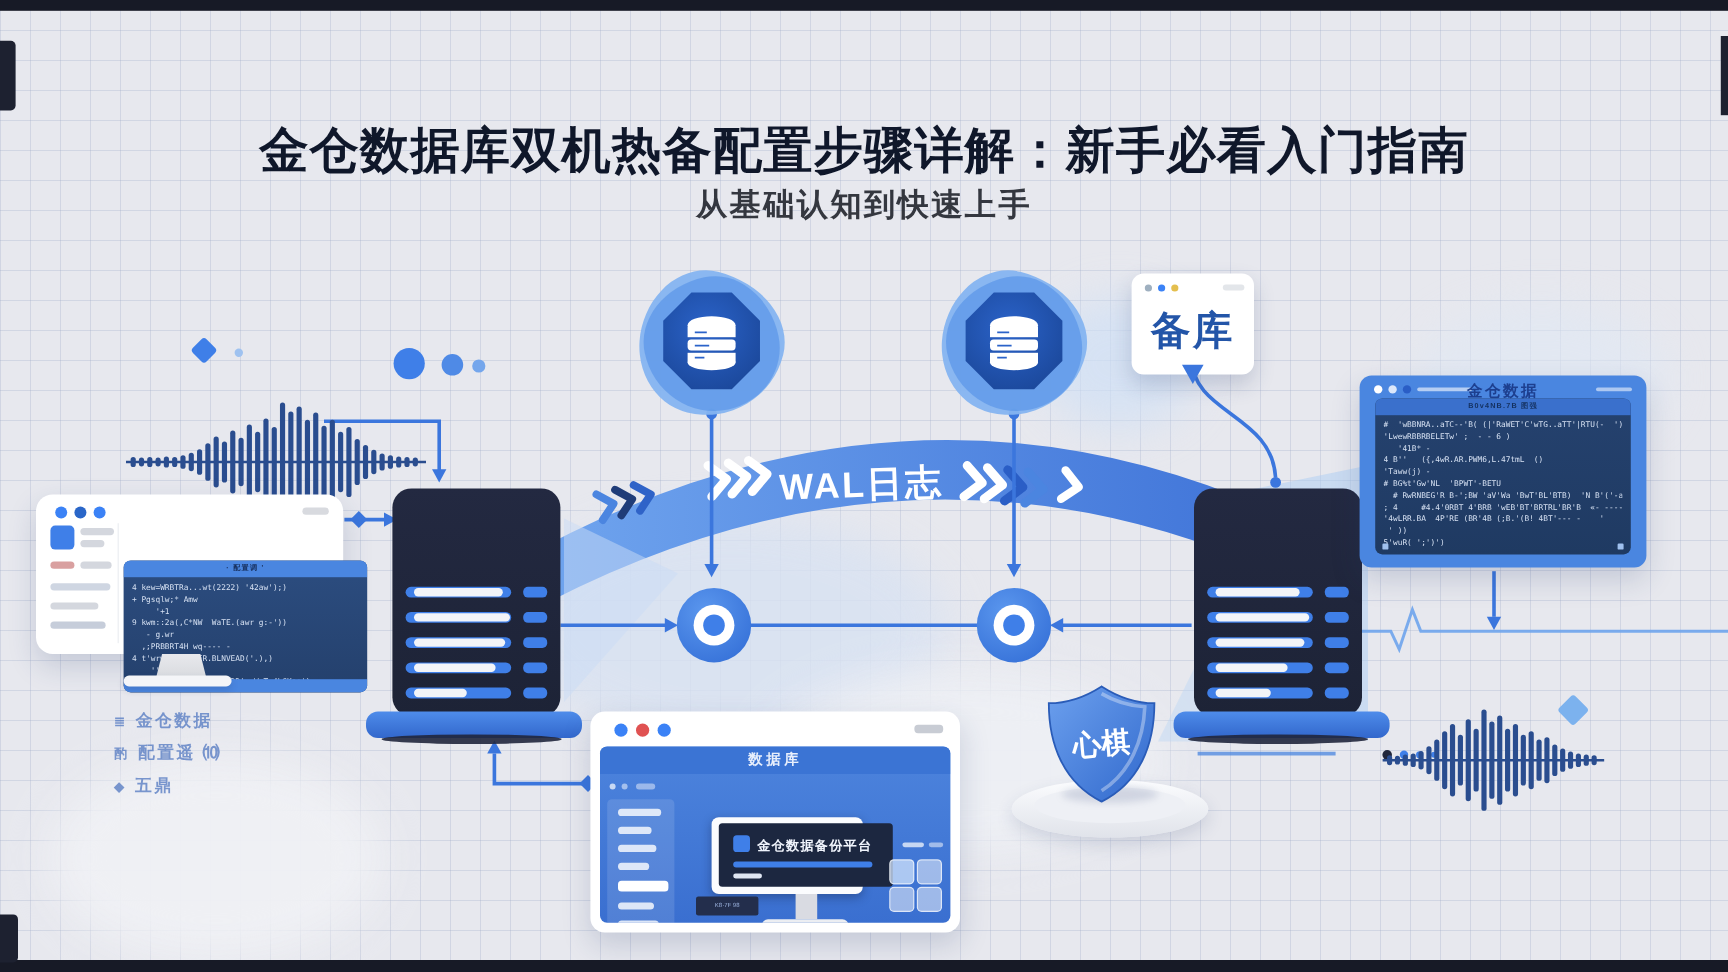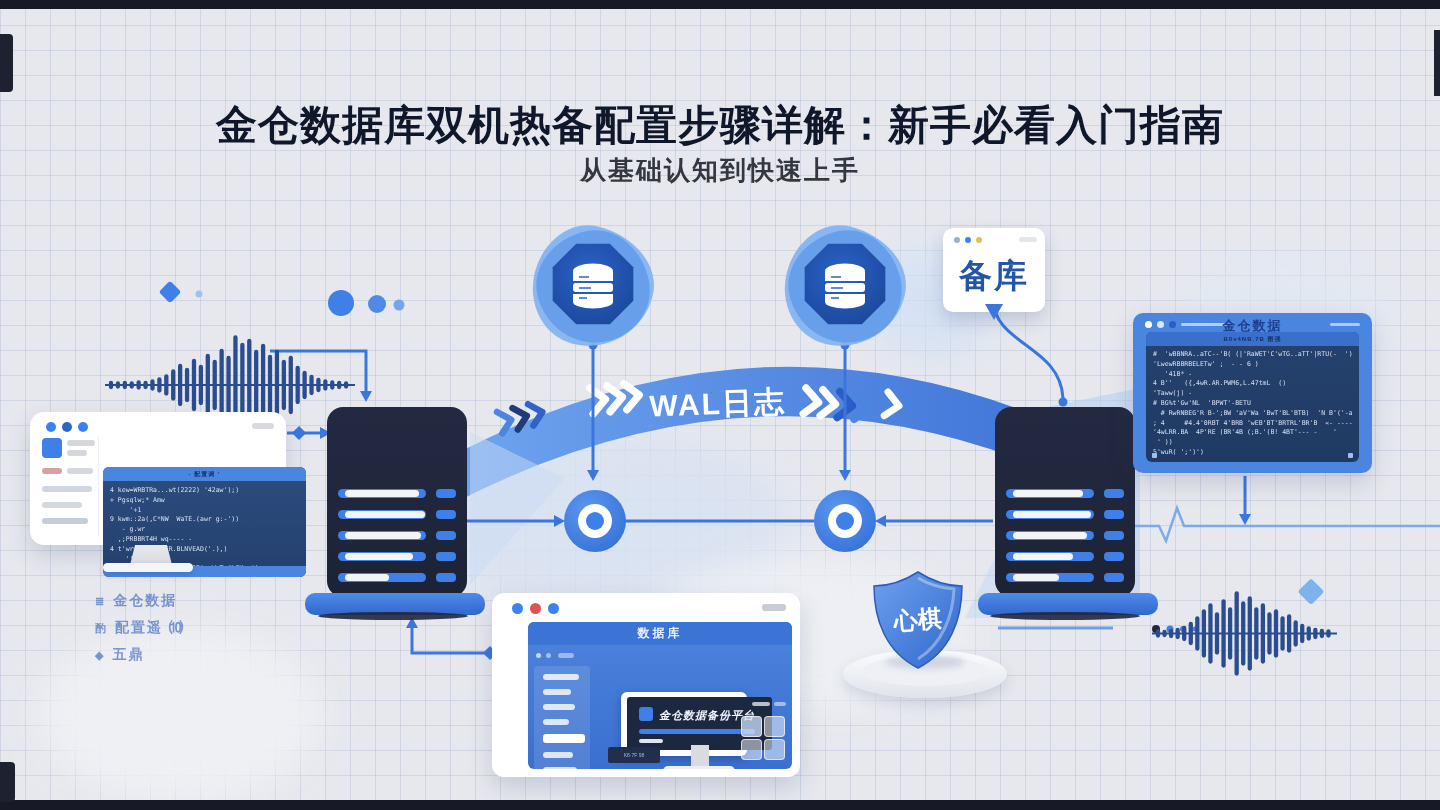--- a/index.html
+++ b/index.html
@@ -64,21 +64,21 @@
      font-size:33px;font-weight:900;color:#2355a8;letter-spacing:2px;}
   .standby .tri{position:absolute;left:42px;top:76px;width:0;height:0;
      border-left:9px solid transparent;border-right:9px solid transparent;border-top:16px solid #3b76dd;}
   
   .notes{position:absolute;left:95px;top:592px;z-index:5;color:#5b7fc4;}
   .note-row{display:flex;align-items:center;margin-bottom:9px;font-size:14px;
             letter-spacing:2px;opacity:.8;font-weight:600;}
   .note-bullet{font-size:11px;margin-right:7px;}
   
   .bw-blue{position:absolute;left:8px;top:29px;right:8px;bottom:8px;border-radius:6px;
-           background:linear-gradient(#4d84dd,#3a6fd0);overflow:hidden;margin-left:28px;}
+           background:linear-gradient(#4d84dd,#3a6fd0);overflow:hidden;}
   .bw-title{height:23px;background:#3b74d4;color:#e8effc;font-size:12px;font-weight:bold;
             text-align:center;line-height:23px;letter-spacing:3px;}
   .gridsq{position:absolute;width:19px;height:19px;border-radius:4px;
           background:rgba(255,255,255,.5);border:1px solid rgba(255,255,255,.65);}
   .edgebar{position:absolute;background:#171a26;z-index:9;}
   svg text{font-family:"Liberation Sans",sans-serif;}
 </style>
 </head>
 <body>
 
@@ -455,21 +455,21 @@
       <div class="abs" style="left:6px;top:44px;width:56px;height:122px;background:rgba(255,255,255,.12);border-radius:4px;padding:8px 0 0 9px;box-sizing:border-box;">
           <div class="sb-bar" style="width: 36px; background: rgba(255, 255, 255, 0.8);"></div>
           <div class="sb-bar" style="width: 28px; background: rgba(255, 255, 255, 0.8);"></div>
           <div class="sb-bar" style="width: 32px; background: rgba(255, 255, 255, 0.8);"></div>
           <div class="sb-bar" style="width: 26px; background: rgba(255, 255, 255, 0.8);"></div>
           <div class="sb-bar" style="width: 42px; background: rgb(255, 255, 255); height: 9px;"></div>
           <div class="sb-bar" style="width: 30px; background: rgba(255, 255, 255, 0.8);"></div>
           <div class="sb-bar" style="width: 34px; background: rgba(255, 255, 255, 0.8);"></div>
         </div>
 
-      <div class="abs" style="left:93px;top:70px;width:126px;height:64px;background:#fbfcfe;border-radius:6px;box-shadow:0 3px 8px rgba(20,35,70,.35);font-style:italic;">
+      <div class="abs" style="left:93px;top:59px;width:126px;height:64px;background:#fbfcfe;border-radius:6px;box-shadow:0 3px 8px rgba(20,35,70,.35);">
         <div class="abs" style="left:6px;top:5px;width:145px;height:53px;background:#1c2740;border-radius:3px;">
           <div class="abs" style="left:12px;top:10px;width:14px;height:14px;background:#3f7fe8;border-radius:3px;"></div>
           <div class="abs" style="left:32px;top:11px;font-size:11px;font-weight:bold;color:#f0f4fc;letter-spacing:1px;">金仓数据备份平台</div>
           <div class="abs" style="left:12px;top:32px;width:116px;height:5px;background:#3f7fe8;border-radius:3px;"></div>
           <div class="abs" style="left:12px;top:42px;width:24px;height:4px;background:#dfe6f2;border-radius:2px;"></div>
         </div>
       </div>
       <div class="abs" style="left:163px;top:123px;width:18px;height:21px;background:#d9dbe2;"></div>
       <div class="abs" style="left:135px;top:144px;width:72px;height:10px;background:#eceef2;border-radius:5px;"></div>
 

